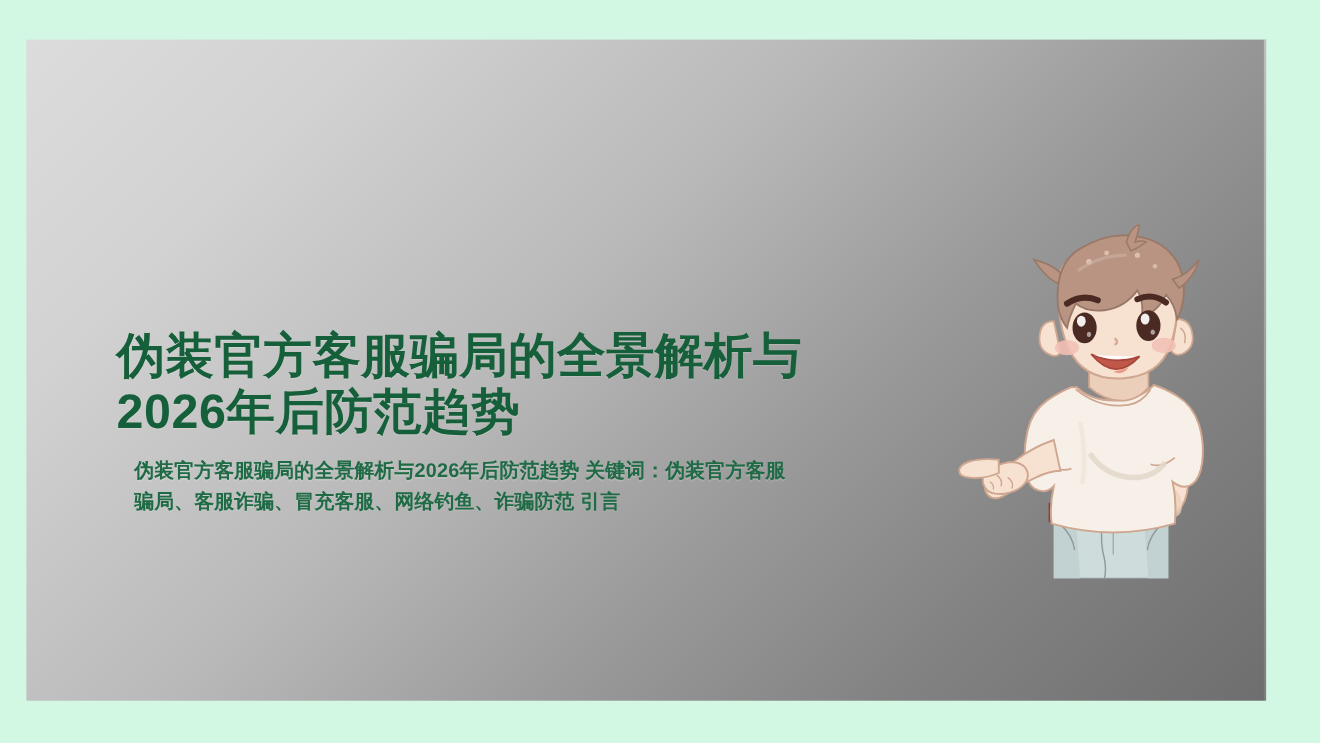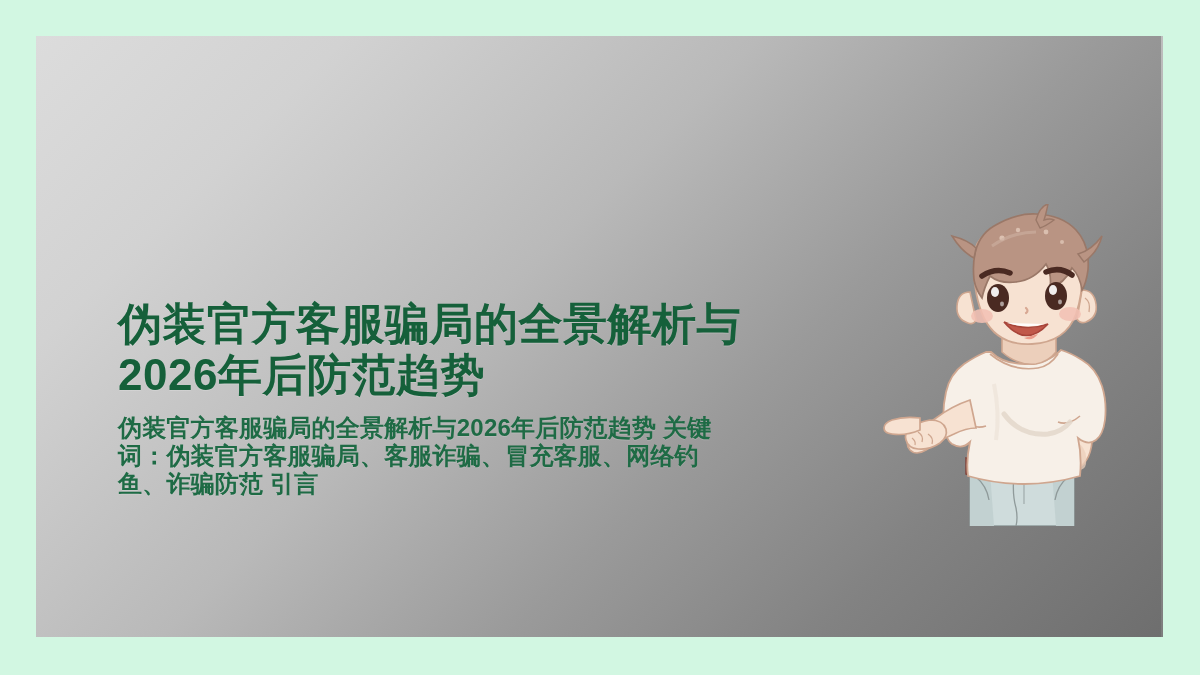--- a/index.html
+++ b/index.html
@@ -5,40 +5,40 @@
   html,body{margin:0;padding:0;}
   body{
     width:1200px;height:675px;overflow:hidden;
     font-family:"Liberation Sans","DejaVu Sans",sans-serif;
     background:#d2f7e2;
   }
   .slide{position:relative;width:1200px;height:675px;background:#d2f7e2;}
 
   
   .panel{
-    position:absolute;left:36px;top:36px;width:1127px;height:601px;
+    position:absolute;left:24px;top:36px;width:1127px;height:601px;
     background:linear-gradient(135deg,#dcdcdc 0%,#d2d2d2 18%,#b9b9b9 42%,#9a9a9a 62%,#828282 80%,#6e6e6e 100%);
     overflow:hidden;
   }
   
   .panel-edge-hl{
     position:absolute;right:0;top:0;width:2px;height:100%;
     background:linear-gradient(180deg,rgba(255,255,255,.38),rgba(255,255,255,.10));
     pointer-events:none;
   }
 
   
   .textblock{position:absolute;left:82px;top:262px;width:700px;}
   .title{
     margin:0;color:#15603a;font-size:44px;font-weight:700;line-height:51px;
     letter-spacing:.5px;white-space:pre-line;
     text-shadow:0 1px 0 rgba(255,255,255,.18);
   }
   .subtitle{
-    margin:14px 0 0 0;color:#1e6b45;font-size:24px;font-weight:700;
+    margin:14px 0 0 16px;color:#1e6b45;font-size:18px;font-weight:700;
     line-height:28px;letter-spacing:.2px;max-width:600px;
     text-shadow:0 1px 0 rgba(255,255,255,.14);
   }
 
   
   .character{
     position:absolute;left:838px;top:168px;width:320px;height:330px;
   }
   .character svg{display:block;width:100%;height:100%;}
 </style>

